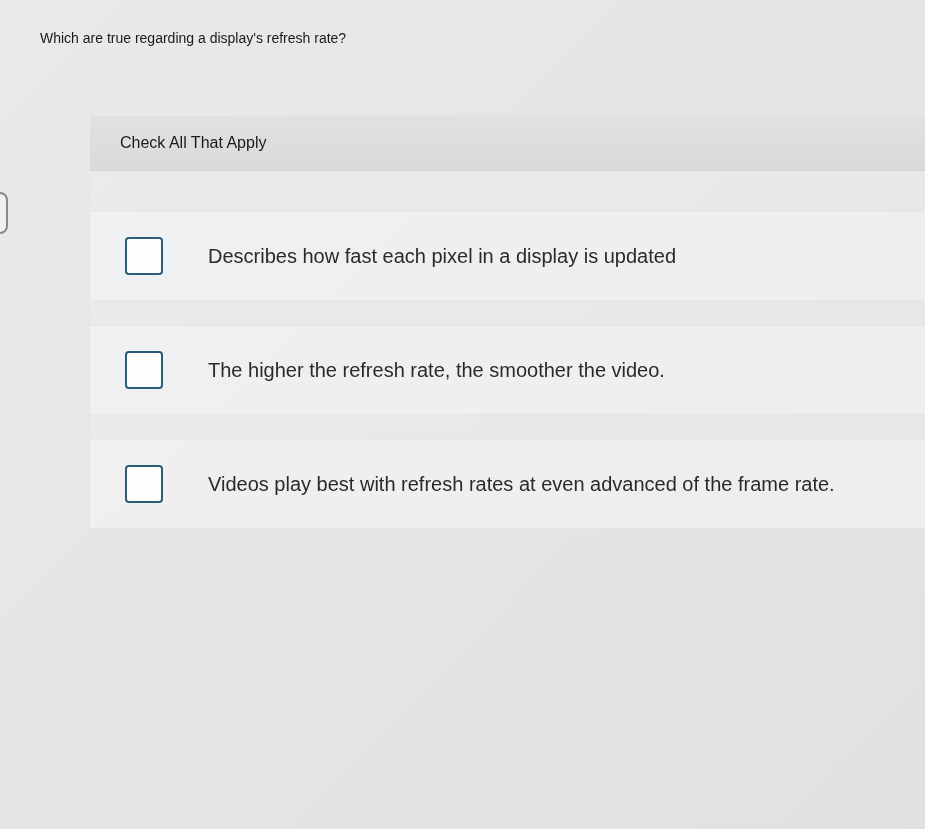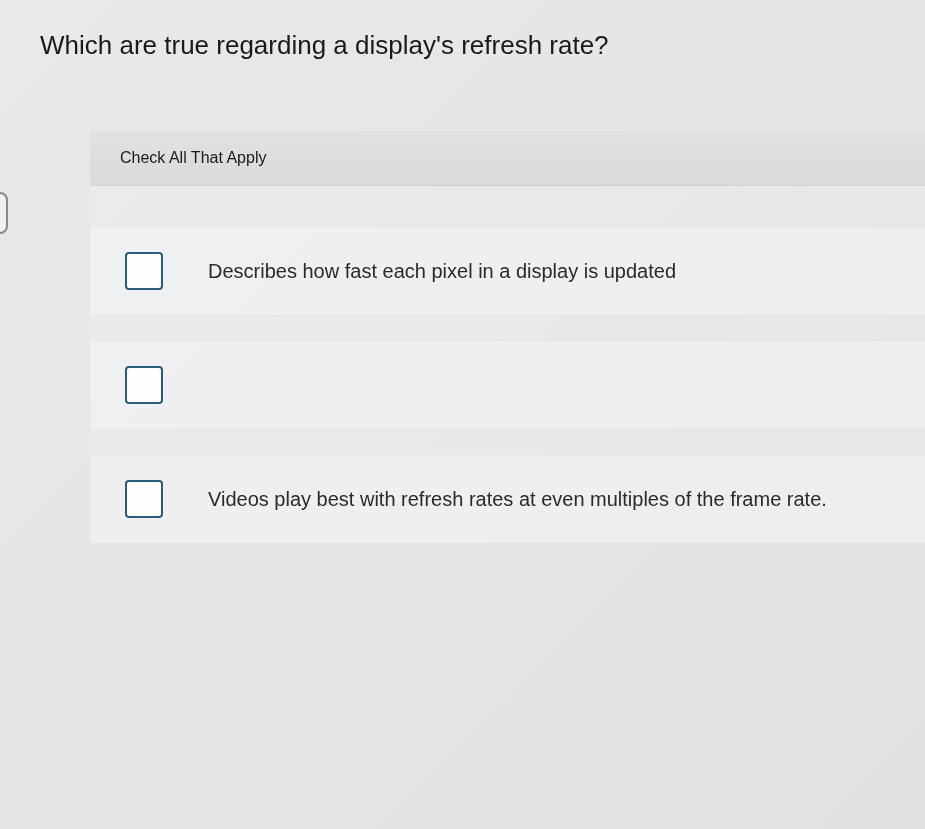--- a/index.html
+++ b/index.html
@@ -13,21 +13,21 @@
       width: 925px;
       height: 829px;
       padding: 30px 0 0 40px;
       color: #2a2a2a;
       overflow: hidden;
     }
     .question-container {
       width: 100%;
     }
     .question-text {
-      font-size: 26px;
+      font-size: 14px;
       font-weight: 400;
       color: #1a1a1a;
       margin-bottom: 70px;
       padding-right: 40px;
     }
     .answer-block {
       margin-left: 50px;
       background: rgba(255,255,255,0.15);
     }
     .instruction-bar {
@@ -91,23 +91,24 @@
 
     <div class="options-list">
 
       <div class="option-row">
         <div class="checkbox"></div>
         <div class="option-text">Describes how fast each pixel in a display is updated</div>
       </div>
 
       <div class="option-row">
         <div class="checkbox"></div>
+        <div class="option-text">The higher the refresh rate, the smoother the video.</div>
       </div>
 
       <div class="option-row">
         <div class="checkbox"></div>
-        <div class="option-text">Videos play best with refresh rates at even multiples of the frame rate.</div>
+        <div class="option-text">Videos play best with refresh rates at even advanced of the frame rate.</div>
       </div>
 
 
     </div>
   </div>
 </div>
 
 </body></html>

